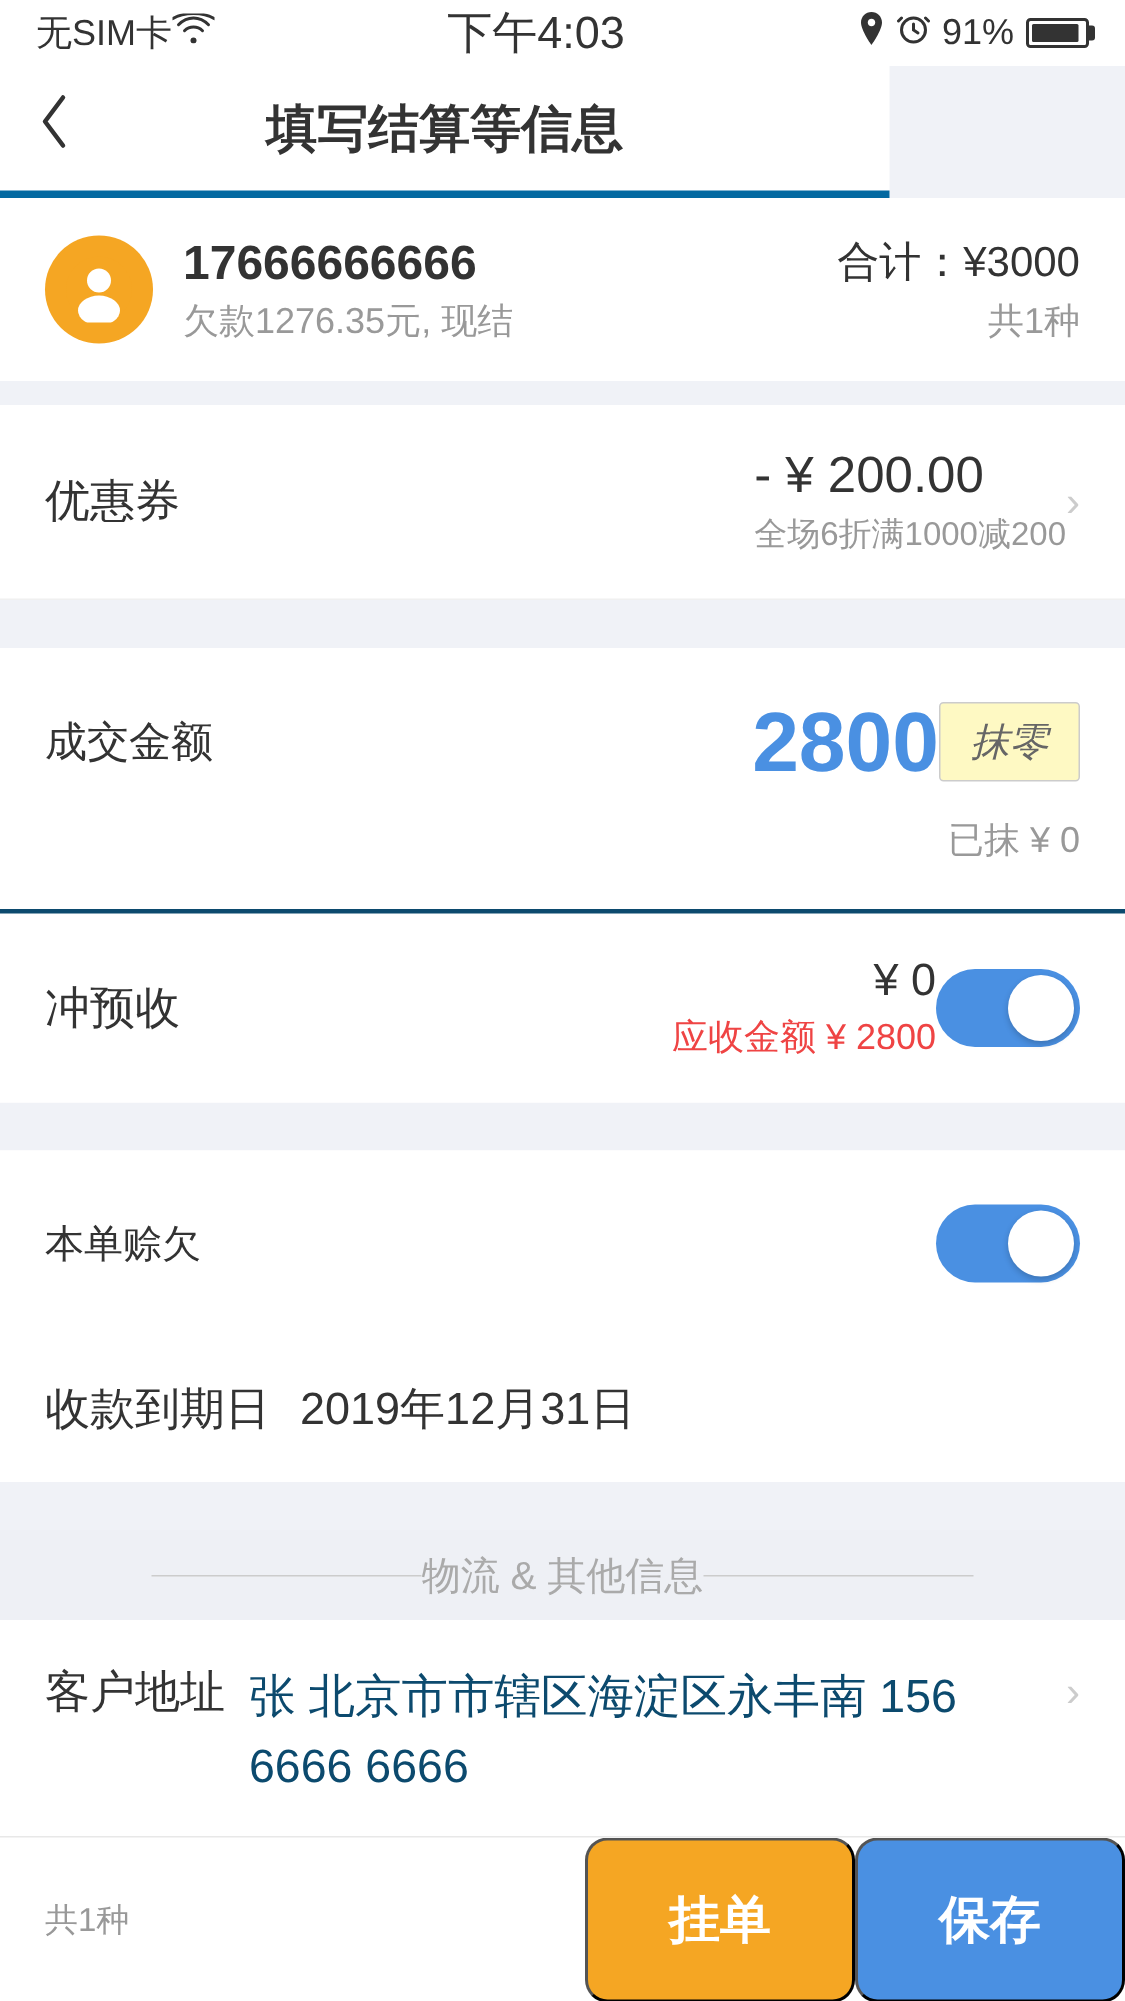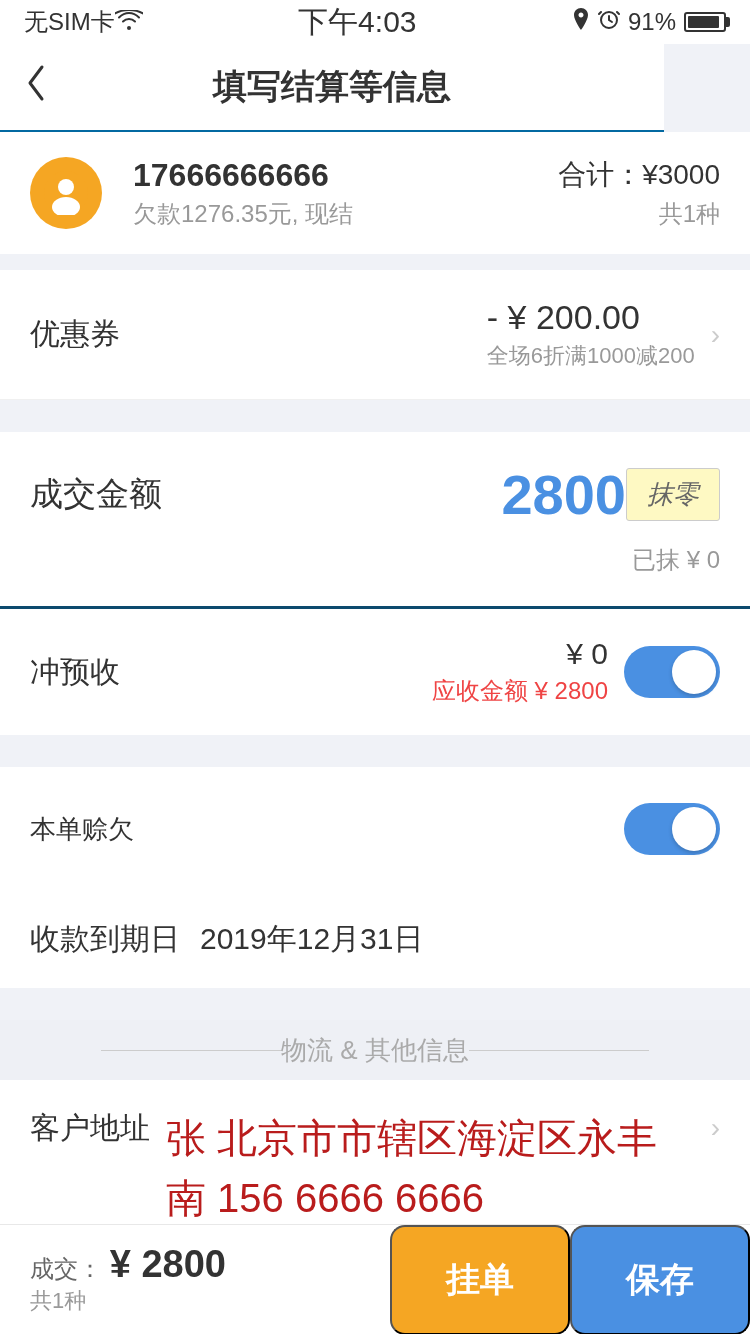--- a/index.html
+++ b/index.html
@@ -24,27 +24,27 @@
       padding: 0 24px;
       font-size: 24px;
       color: #333;
     }
     .status-left { display: flex; align-items: center; }
     .status-center { font-size: 30px; font-weight: 500; }
     .status-right { display: flex; align-items: center; gap: 8px; font-size: 24px; }
 
     
     .nav-bar {
-      width: 664px;
+      width: 593px;
       height: 88px;
       background: #fff;
       display: flex;
       align-items: center;
       justify-content: center;
-      border-bottom: 2px solid #0369a1;
+      border-bottom: 5px solid #0369a1;
       position: relative;
     }
     .nav-back {
       position: absolute;
       left: 24px;
       font-size: 36px;
       color: #333;
       cursor: pointer;
     }
     .nav-title {
@@ -66,21 +66,21 @@
     }
 
     
     .user-row {
       padding: 24px 30px;
       display: flex;
       align-items: center;
       justify-content: space-between;
       background: #fff;
     }
-    .user-left { display: flex; align-items: center; gap: 31px; }
+    .user-left { display: flex; align-items: center; gap: 20px; }
     .avatar {
       width: 72px;
       height: 72px;
       border-radius: 50%;
       background: #f5a623;
       display: flex;
       align-items: center;
       justify-content: center;
     }
     .user-name { font-size: 32px; font-weight: 600; color: #333; }
@@ -91,40 +91,40 @@
     
     .row-item {
       padding: 28px 30px;
       display: flex;
       align-items: center;
       justify-content: space-between;
       background: #fff;
       border-bottom: 1px solid #f0f0f0;
     }
     .row-label { font-size: 30px; color: #333; }
-    .row-right { display: flex; align-items: center; gap: 16px; }
+    .row-right { display: flex; align-items: center; gap: 0; }
     .coupon-value { font-size: 34px; color: #333; font-weight: 500; }
     .coupon-sub { font-size: 22px; color: #999; margin-top: 4px; text-align: right; }
     .chevron { font-size: 28px; color: #ccc; }
 
     
     .separator { height: 16px; background: #f0f2f7; }
 
     
     .amount-section {
       background: #fff;
       padding: 30px;
     }
     .amount-row {
       display: flex;
       align-items: center;
       justify-content: space-between;
       margin-bottom: 16px;
     }
-    .amount-label { font-size: 33px; color: #333; }
+    .amount-label { font-size: 28px; color: #333; }
     .amount-right { display: flex; align-items: center; }
     .amount-value { font-size: 56px; color: #4a90e2; font-weight: 700; }
     .round-btn {
       border: 1px solid #ccc;
       border-radius: 3px;
       padding: 8px 20px;
       font-size: 26px;
       color: #666;
       cursor: pointer;
       background: #fef9c3;
@@ -205,21 +205,21 @@
 
     
     .address-row {
       padding: 28px 30px;
       display: flex;
       align-items: flex-start;
       justify-content: space-between;
       background: #fff;
     }
     .address-label { font-size: 30px; color: #333; min-width: 120px; }
-    .address-value { font-size: 40px; color: #b91c1c; flex: 1; margin: 0 16px; line-height: 1.5; }
+    .address-value { font-size: 31px; color: #0c4a6e; flex: 1; margin: 0 16px; line-height: 1.5; }
     .address-chevron { font-size: 28px; color: #ccc; padding-top: 4px; }
 
     
     .bottom-spacer { height: 200px; background: #f0f2f7; }
 
     
     .footer {
       position: fixed;
       bottom: 0;
       left: 0;
@@ -430,21 +430,17 @@
       <span class="address-value">张 北京市市辖区海淀区永丰南 156 6666 6666</span>
       <span class="address-chevron">›</span>
     </div>
   </div>
 
   <div class="bottom-spacer"></div>
 </div>
 
 <div class="footer">
   <div class="footer-info">
-    <div>
-      <span class="footer-label">成交：</span>
-      <span class="footer-amount">¥ 2800</span>
-    </div>
     <div class="footer-count">共1种</div>
   </div>
   <button class="footer-btn btn-hold">挂单</button>
   <button class="footer-btn btn-save">保存</button>
 </div>
 
 </body></html>

